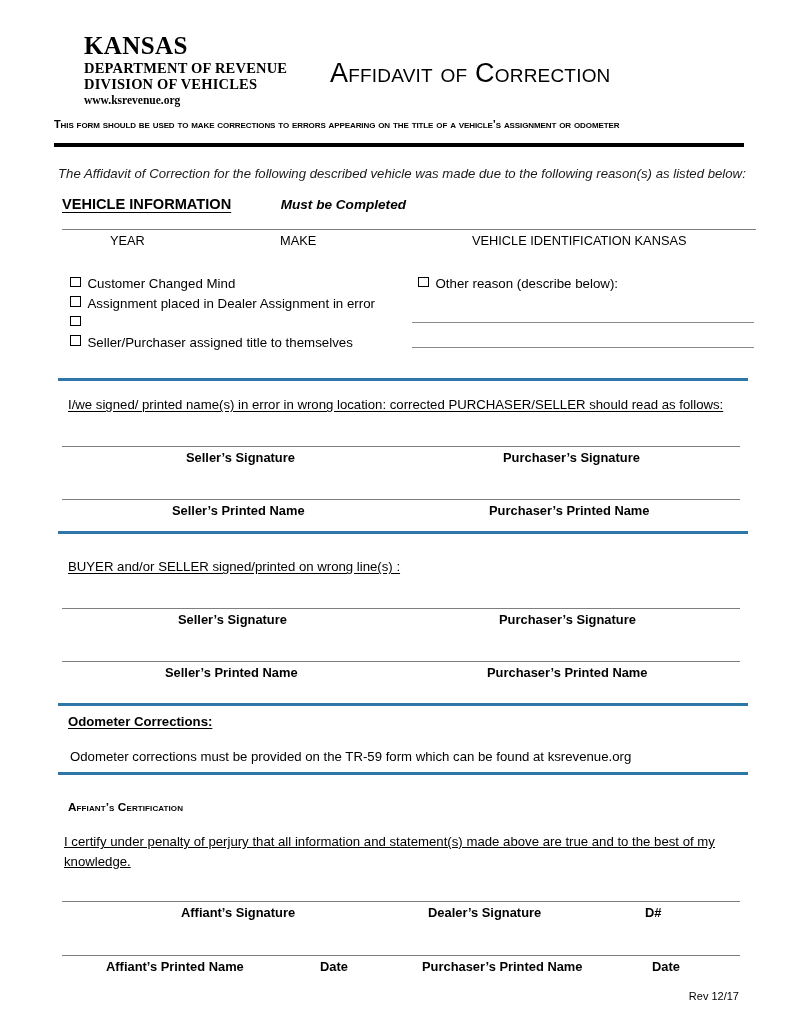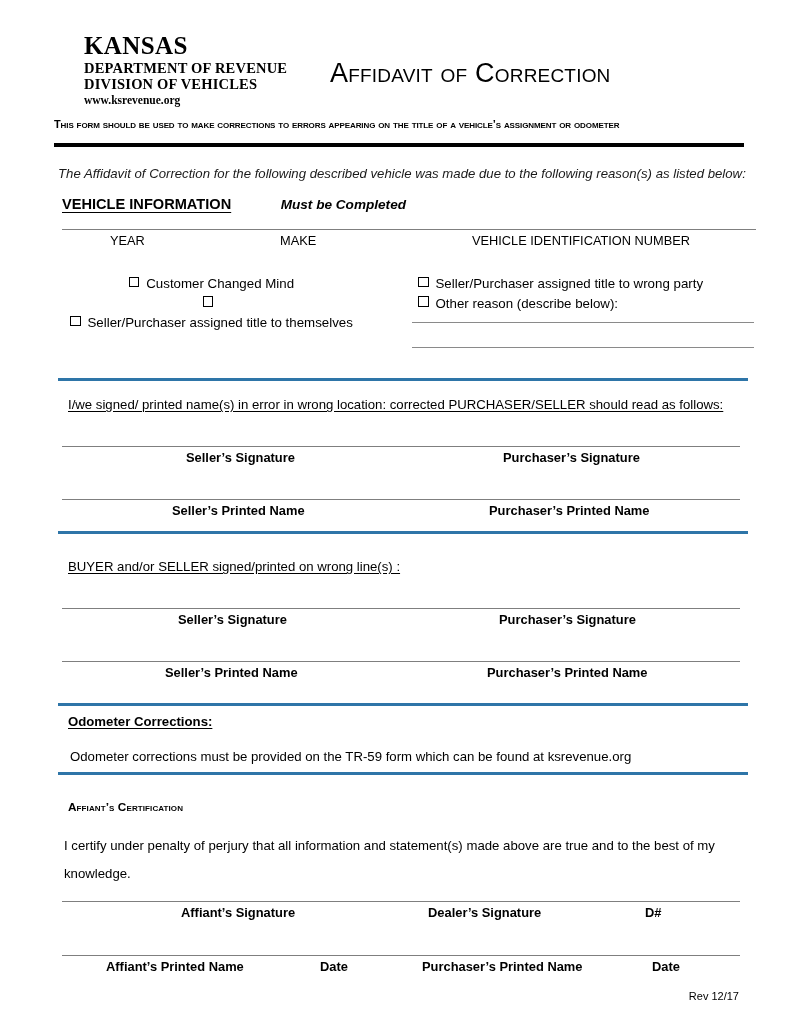--- a/index.html
+++ b/index.html
@@ -141,21 +141,21 @@
   .vl-year  { left: 48px; }
   .vl-make  { left: 218px; }
   .vl-vin   { left: 410px; }
 
   
   .cb-col {
     position: absolute;
     font-size: 13.3px;
     line-height: 19.5px;
   }
-  .cb-left  { left: 70px; top: 274px; text-align: center; }
+  .cb-left  { left: 70px; top: 274px; }
   .cb-right { left: 418px; top: 274px; }
   .cb-row {
     white-space: nowrap;
     display: block;
     height: 19.5px;
   }
   .cbox {
     display: inline-block;
     width: 8.5px;
     height: 8.5px;
@@ -234,21 +234,22 @@
     font-weight: bold;
     font-variant: small-caps;
     letter-spacing: 0.1px;
   }
   .certify {
     position: absolute;
     left: 64px;
     top: 832px;
     width: 680px;
     font-size: 13.2px;
-    line-height: 28px;
+    line-height: 20px;
+    text-decoration: underline;
   }
 
   .rev {
     position: absolute;
     right: 52px;
     top: 990px;
     font-size: 11px;
     font-family: "Liberation Sans", sans-serif;
     color: #000;
   }
@@ -275,39 +276,39 @@
 
   <div class="veh-head-row">
     <span class="veh-head">VEHICLE INFORMATION</span>
     <span class="veh-note">Must be Completed</span>
   </div>
 
   <div class="veh-line"></div>
   <div class="veh-labels">
     <span class="vl-year">YEAR</span>
     <span class="vl-make">MAKE</span>
-    <span class="vl-vin">VEHICLE IDENTIFICATION NUMBER</span>
+    <span class="vl-vin">VEHICLE IDENTIFICATION KANSAS</span>
   </div>
 
   <div class="cb-col cb-left">
     <label class="cb-row">
       <span class="cbox"></span><span>Customer Changed Mind</span>
     </label>
     <label class="cb-row">
+      <span class="cbox"></span><span>Assignment placed in Dealer Assignment in error</span>
+    </label>
+    <label class="cb-row">
       <span class="cbox"></span>
     </label>
     <label class="cb-row">
       <span class="cbox"></span><span>Seller/Purchaser assigned title to themselves</span>
     </label>
   </div>
 
   <div class="cb-col cb-right">
-    <label class="cb-row">
-      <span class="cbox"></span><span>Seller/Purchaser assigned title to wrong party</span>
-    </label>
     <label class="cb-row">
       <span class="cbox"></span><span>Other reason (describe below):</span>
     </label>
   </div>
 
   <div class="other-line-1"></div>
   <div class="other-line-2"></div>
 
   <div class="rule-blue" style="top:378px;"></div>
 

